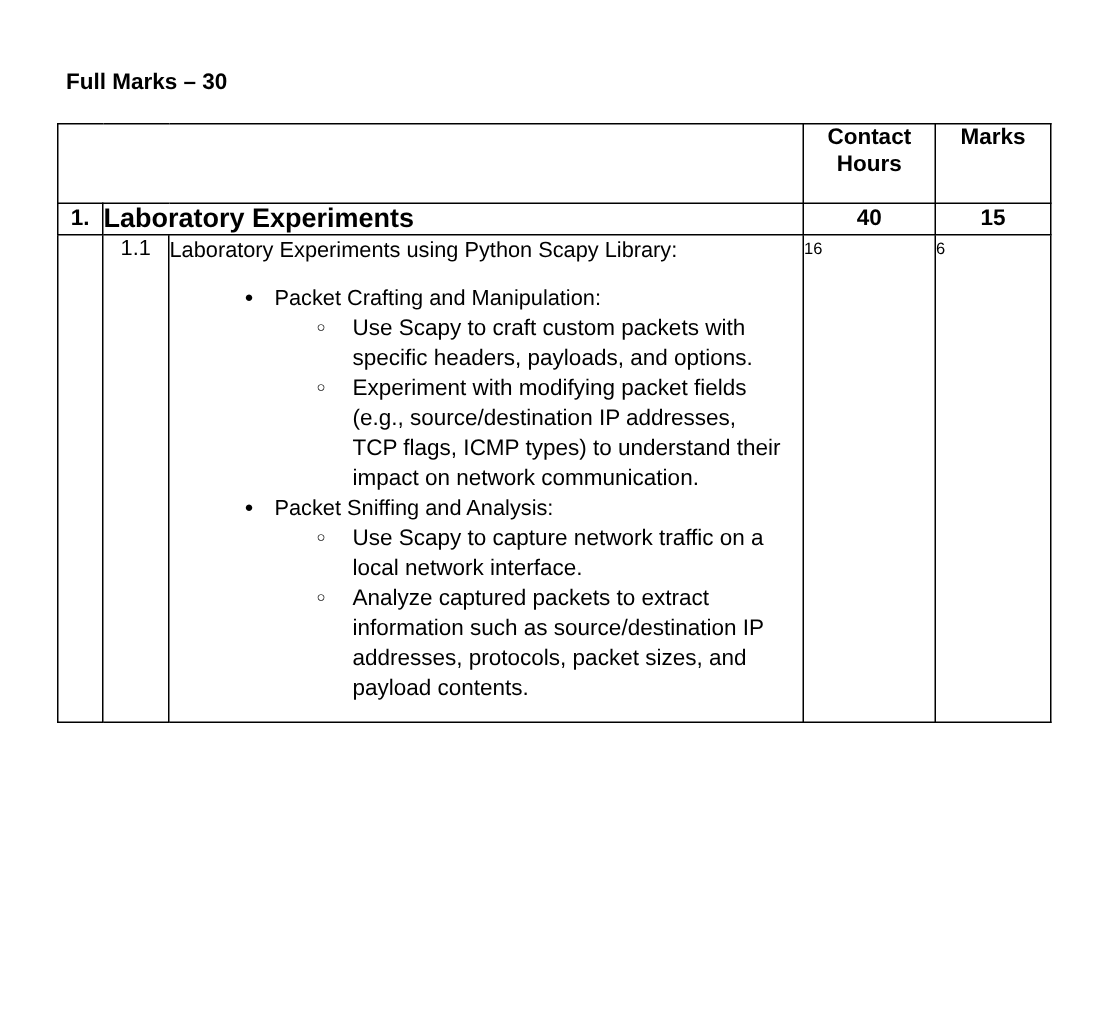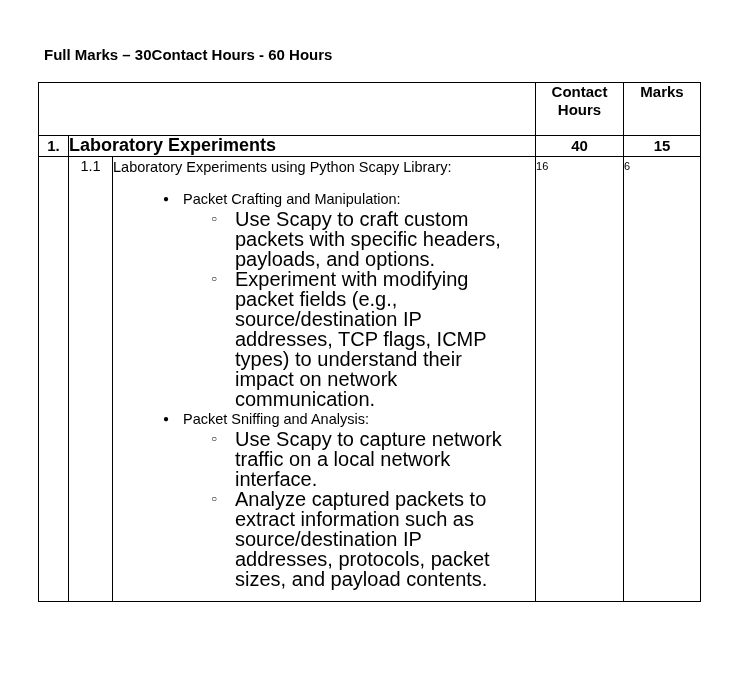--- a/index.html
+++ b/index.html
@@ -146,41 +146,40 @@
 
   ul.lvl2 {
     list-style: none;
     margin: 0;
     padding: 0;
   }
   ul.lvl2 > li {
     position: relative;
     padding-left: 52px;
     margin: 0;
-    font-size: 20px;
+    font-size: 15px;
     line-height: 20px;
   }
   ul.lvl2 > li::before {
     content: "\25CB";
     position: absolute;
     left: 28px;
     top: 0;
     font-size: 10px;
     line-height: 20px;
   }
 </style>
 </head>
 <body>
 
 <div class="page">
 
 
   <div class="marks-row">
     <div>Full Marks – 30</div>
-    <div>Contact Hours - 60 Hours</div>
   </div>
 
   <div class="tbl-wrap">
     <table class="syllabus">
       <colgroup>
         <col class="col-a">
         <col class="col-b">
         <col class="col-c">
         <col class="col-d">
         <col class="col-e">

